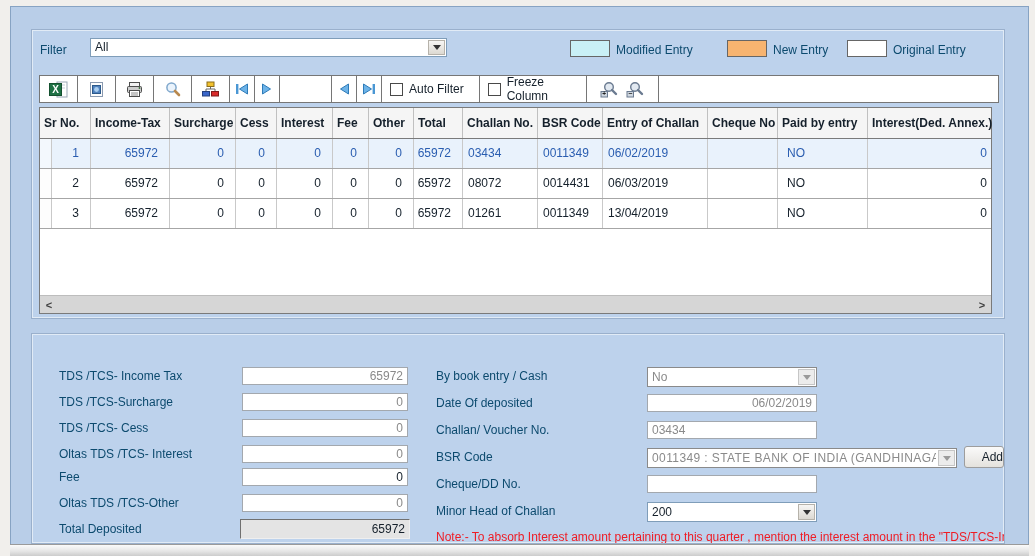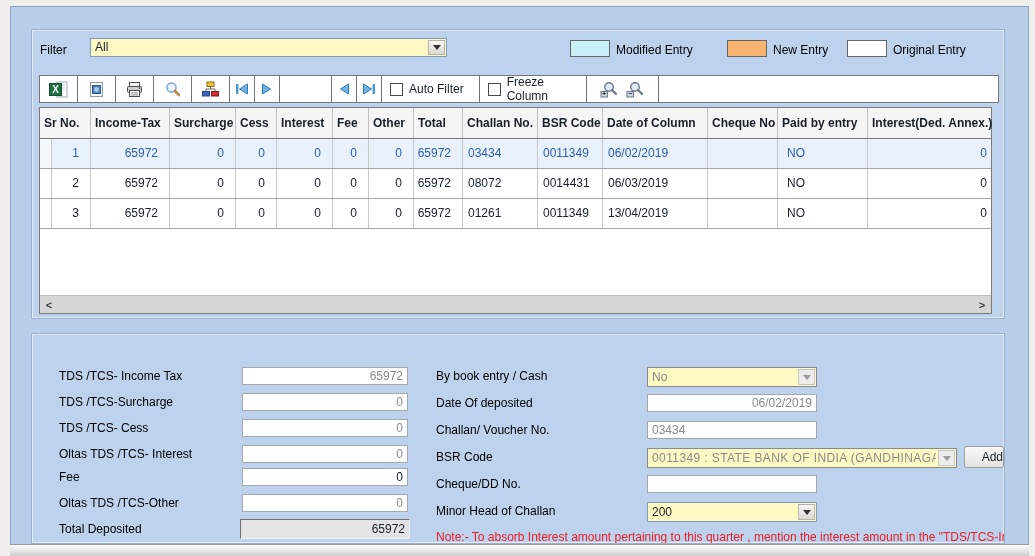--- a/index.html
+++ b/index.html
@@ -5,24 +5,24 @@
   * { margin:0; padding:0; box-sizing:border-box; }
   html,body { width:1035px; height:556px; }
   body { font-family:"Liberation Sans", sans-serif; font-size:12px; background:#f1efec; color:#15202b; overflow:hidden; position:relative; }
 
   .win { position:absolute; left:10px; top:6px; width:1019px; height:550px; background:#b9cee8; border:1px solid #87a3c3; }
 
   .panel { position:absolute; background:#bdd2ec; border:1px solid #9ab0cc; box-shadow: inset 0 0 0 1px rgba(255,255,255,.55); }
   .top-panel { left:20px; top:22px; width:974px; height:290px; }
   .bottom-panel { left:20px; top:326px; width:974px; height:211px; overflow:hidden; }
 
-  .lbl { position:absolute; white-space:nowrap; color:#000000; }
-
-  
-  .combo { position:absolute; background:#fef9c3; border:1px solid #7f9db9; }
+  .lbl { position:absolute; white-space:nowrap; color:#0c4a6e; }
+
+  
+  .combo { position:absolute; background:#ffffff; border:1px solid #7f9db9; }
   .combo .val { position:absolute; left:4px; right:20px; top:0; bottom:0; line-height:17px; white-space:nowrap; overflow:hidden; }
   .combo-arrow { position:absolute; right:1px; top:1px; bottom:1px; width:17px; background:linear-gradient(#f7f6f4,#dcd9d2); border:1px solid #b6b2aa; display:flex; align-items:center; justify-content:center; }
   .tri { width:0; height:0; border-left:4px solid transparent; border-right:4px solid transparent; border-top:5px solid #333; }
   .combo.disabled { border:1px solid #8a8a8a; }
   .combo.disabled .val { color:#8a8a8a; }
   .combo.disabled .combo-arrow { background:#ececec; border-color:#c6c6c6; }
   .combo.disabled .tri { border-top-color:#9a9a9a; }
 
   
   .swatch { position:absolute; width:40px; height:17px; border:1px solid #666; }
@@ -184,21 +184,21 @@
         <div>Sr No.</div>
         <div>Income-Tax</div>
         <div>Surcharge</div>
         <div>Cess</div>
         <div>Interest</div>
         <div>Fee</div>
         <div>Other</div>
         <div>Total</div>
         <div>Challan No.</div>
         <div>BSR Code</div>
-        <div>Date of Column</div>
+        <div>Entry of Challan</div>
         <div>Cheque No</div>
         <div>Paid by entry</div>
         <div>Interest(Ded. Annex.)</div>
       </div>
 
       <div class="g-row hl">
         <div class="gutter"></div>
         <div class="num">1</div>
         <div class="num">65972</div>
         <div class="num">0</div>

